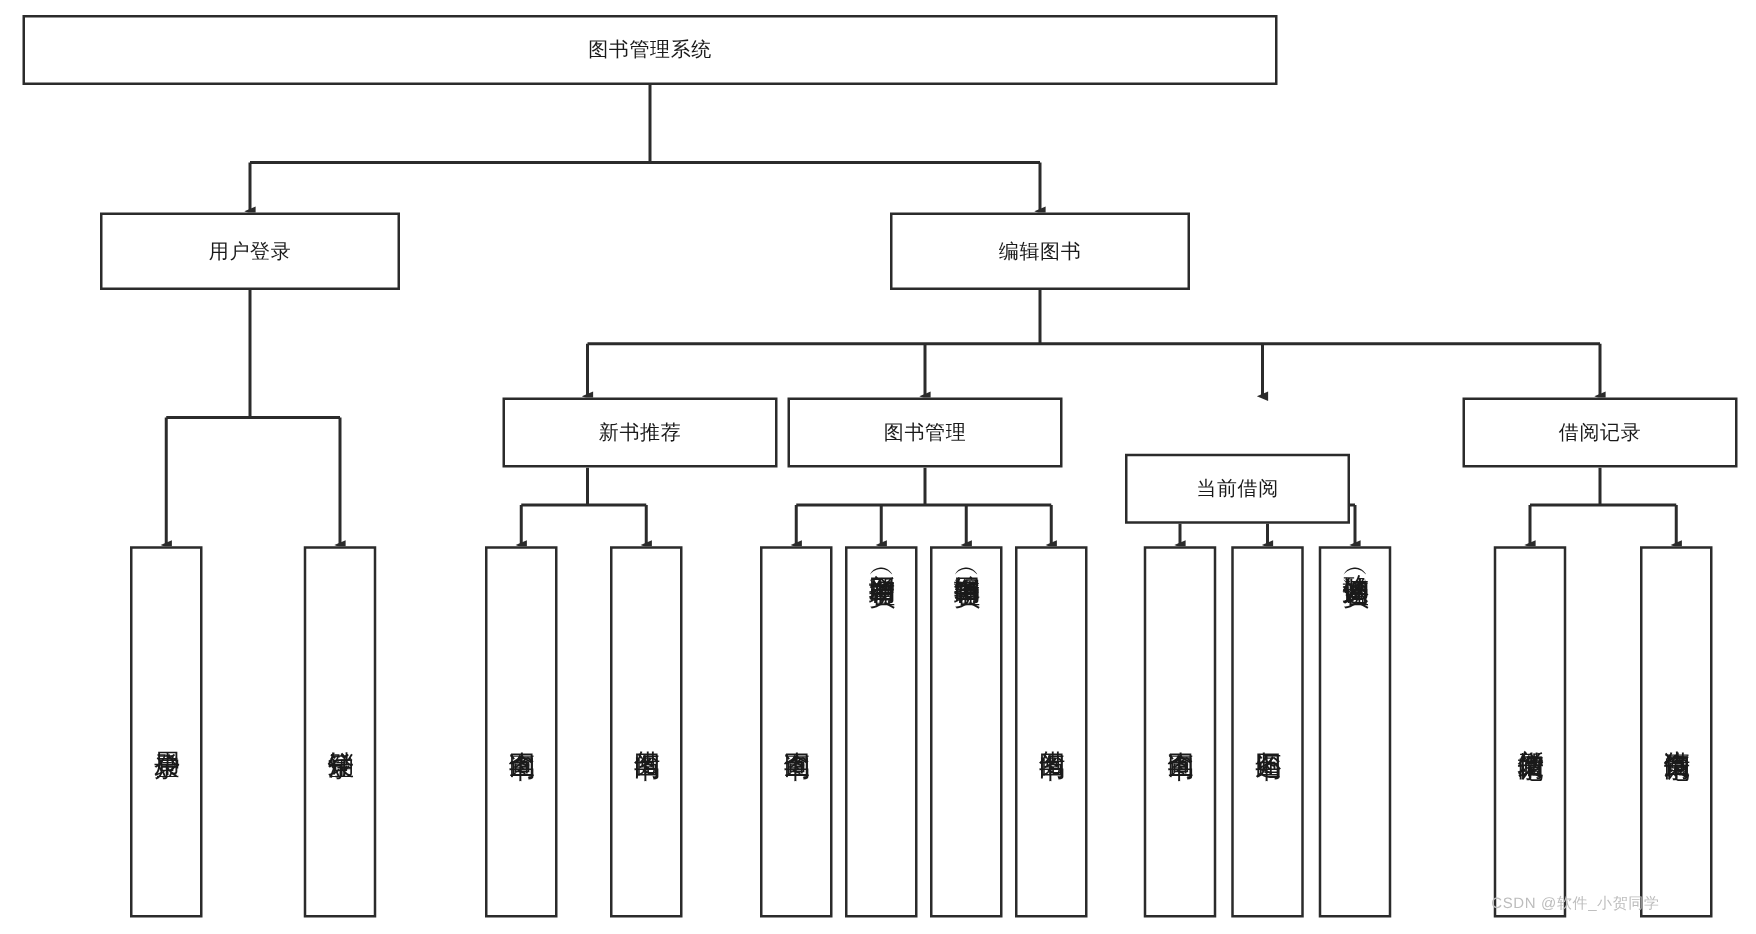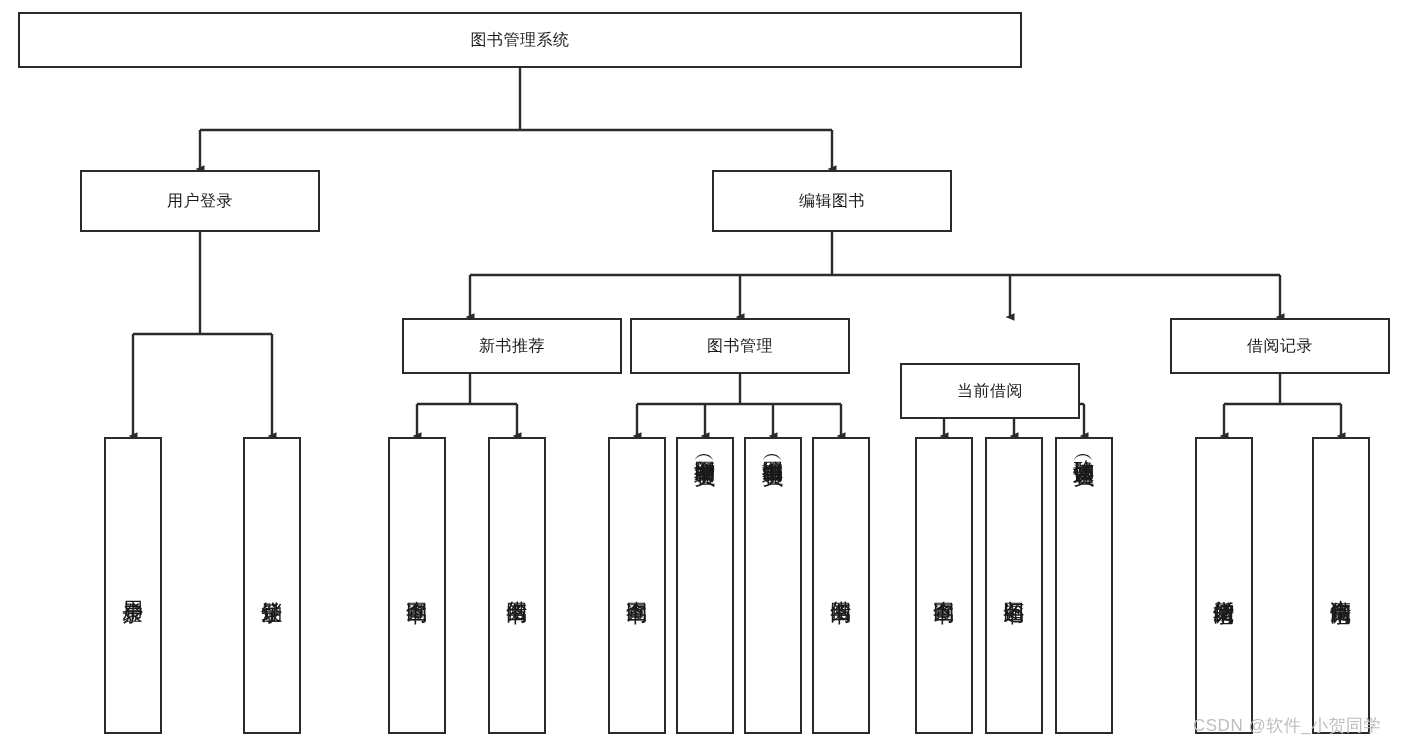--- a/index.html
+++ b/index.html
@@ -53,21 +53,21 @@
     line-height: 1.12;
     letter-spacing: 1px;
     white-space: nowrap;
   }
   .node.vertical.centered {
     align-items: center;
     padding-top: 0;
   }
   .watermark {
     position: absolute;
-    font-size: 17px;
+    font-size: 12px;
     color: #bdbdbd;
     white-space: nowrap;
     letter-spacing: 0.5px;
   }
 </style>
 </head>
 <body>
 
 <div id="diagram-root">
 

